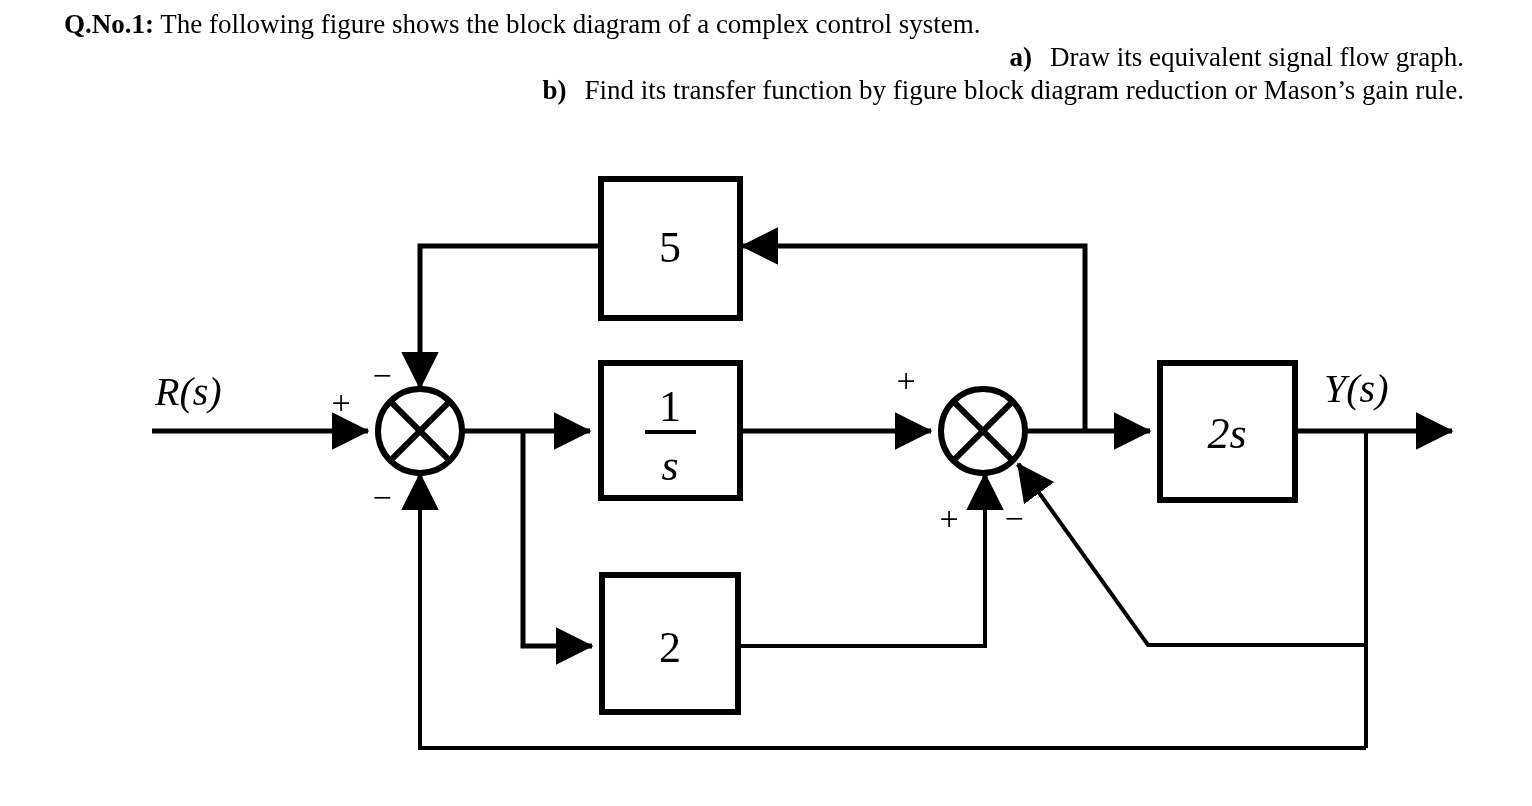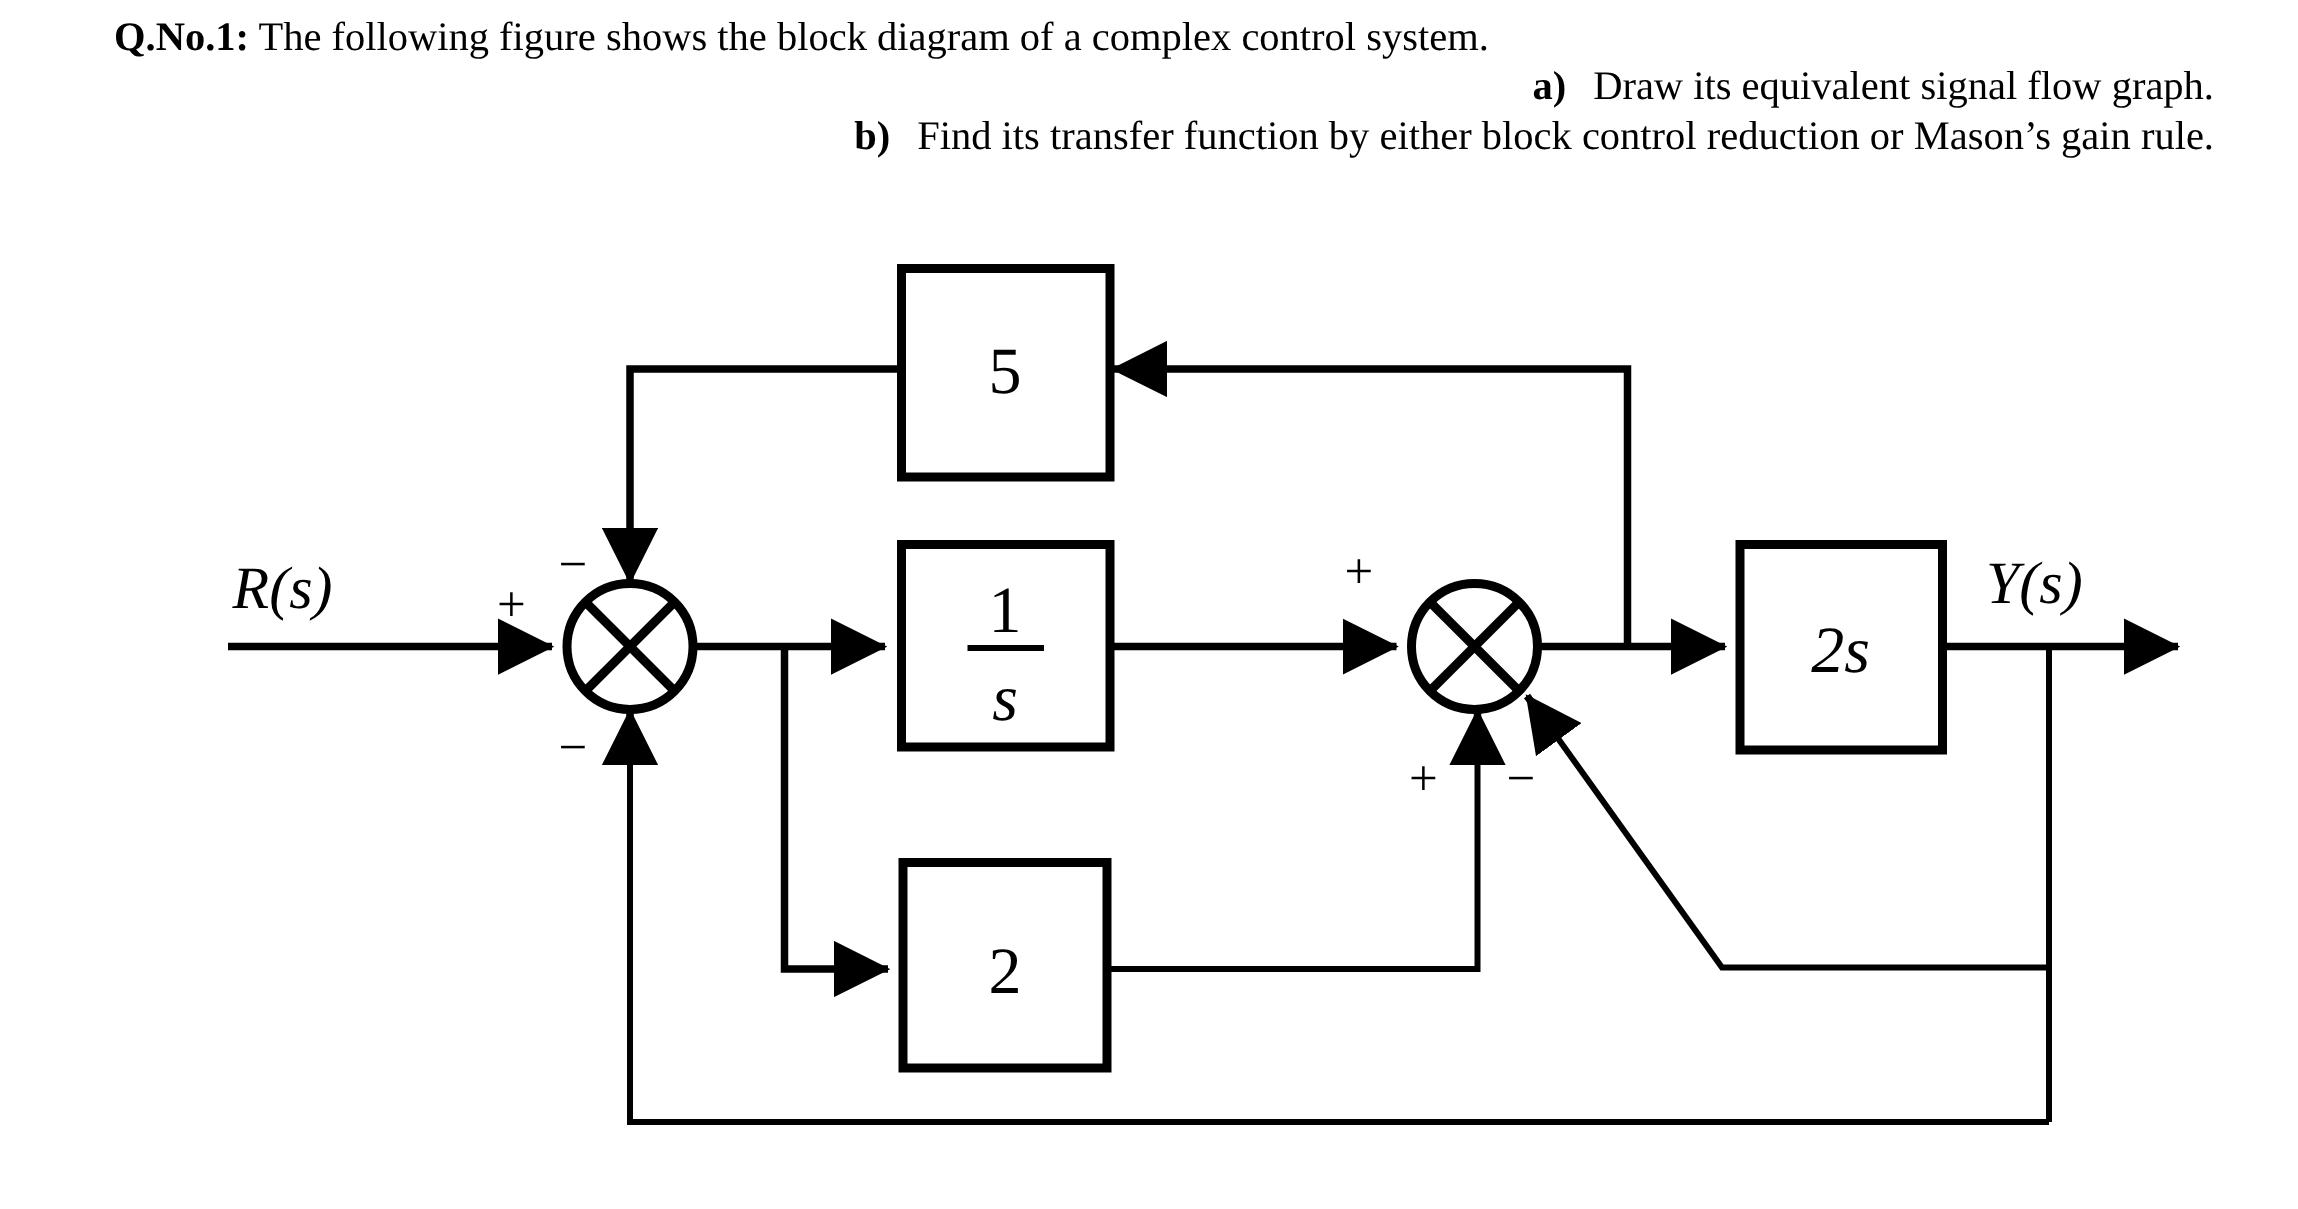--- a/index.html
+++ b/index.html
@@ -17,21 +17,21 @@
   #page {
     position: relative;
     width: 1532px;
     height: 806px;
     background: #ffffff;
   }
 
   
   .qtext {
     position: absolute;
-    left: 76px;
+    left: 64px;
     top: 8px;
     width: 1400px;
     font-family: "Liberation Serif", serif;
     font-size: 27px;
     line-height: 33px;
     color: #000;
   }
   .qline {
     display: block;
     white-space: nowrap;
@@ -85,21 +85,21 @@
   }
 </style>
 </head>
 <body>
 
 <div id="page">
 
   <div class="qtext">
     <span class="qline"><span class="qlabel">Q.No.1:</span><span class="qbody"> </span><span class="qbody">The following figure shows the block diagram of a complex control system.</span></span>
     <span class="qline indent-a"><span class="qlabel">a)</span><span class="sp-a"></span><span class="qbody">Draw its equivalent signal flow graph.</span></span>
-    <span class="qline indent-b"><span class="qlabel">b)</span><span class="sp-a"></span><span class="qbody">Find its transfer function by either block control reduction or Mason’s gain rule.</span></span>
+    <span class="qline indent-b"><span class="qlabel">b)</span><span class="sp-a"></span><span class="qbody">Find its transfer function by figure block diagram reduction or Mason’s gain rule.</span></span>
   </div>
 
   <div id="diagram">
     <svg width="1532" height="676" viewBox="0 0 1532 676" xmlns="http://www.w3.org/2000/svg">
       <defs>
         <marker id="arrRight" viewBox="0 0 10 10" refX="9.6" refY="5" markerWidth="7.5" markerHeight="7.5" orient="auto-start-reverse">
           <path d="M 0 0 L 10 5 L 0 10 z" fill="#000"></path>
         </marker>
         <marker id="arrEnd" viewBox="0 0 10 10" refX="9.6" refY="5" markerWidth="7.5" markerHeight="7.5" orient="auto">
           <path d="M 0 0 L 10 5 L 0 10 z" fill="#000"></path>

